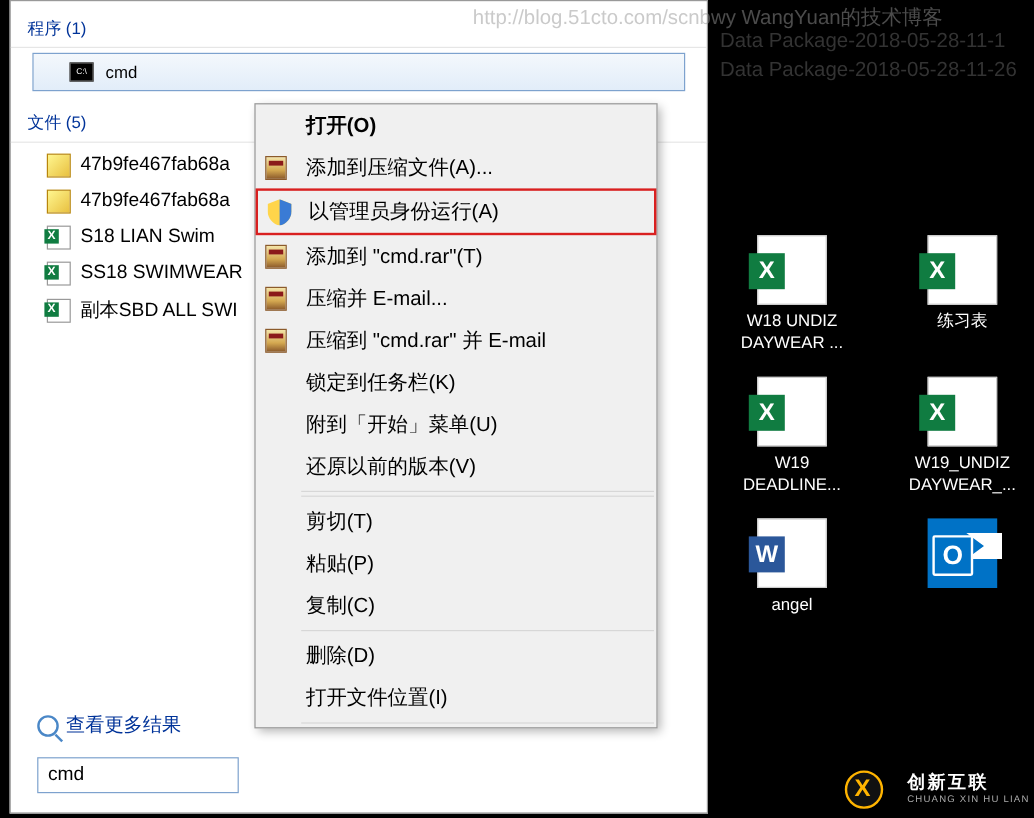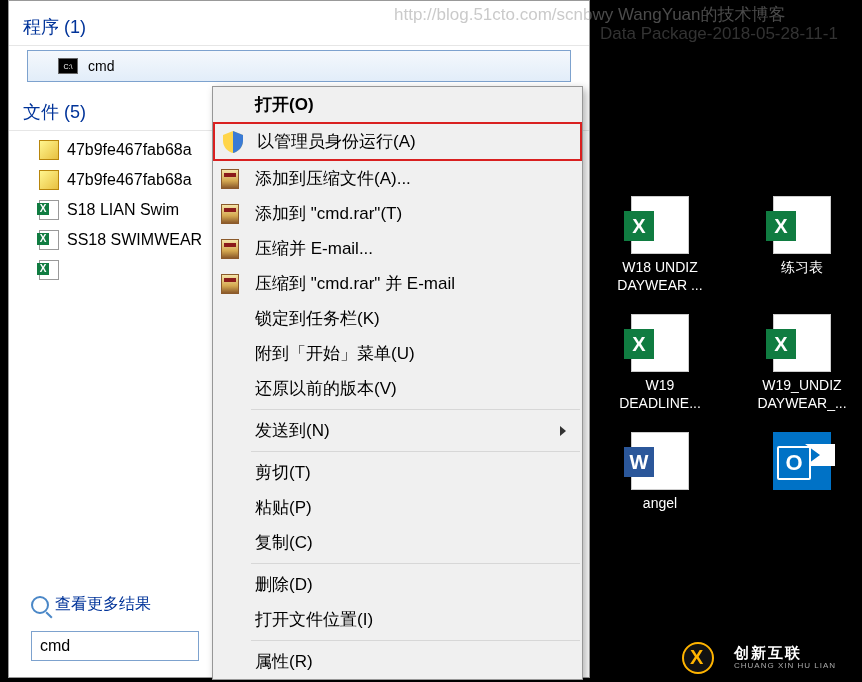--- a/index.html
+++ b/index.html
@@ -18,21 +18,21 @@
       top: 0;
       width: 582px;
       height: 678px;
       background: #fff;
       border: 1px solid #999;
       box-shadow: 2px 2px 10px rgba(0,0,0,0.3);
       z-index: 10;
     }
     .section-header {
       color: #003399;
-      font-size: 18px;
+      font-size: 14px;
       padding: 14px 14px 6px 14px;
       border-bottom: 1px solid #e6e6e6;
     }
     .search-result {
       display: flex;
       align-items: center;
       padding: 6px 30px;
       height: 32px;
       margin: 4px 18px;
       border: 1px solid #7da2ce;
@@ -124,21 +124,21 @@
       width: 168px;
       height: 30px;
       border: 1px solid #7da2ce;
       padding: 4px 8px;
       font-size: 16px;
     }
     .context-menu {
       position: absolute;
       left: 212px;
       top: 86px;
-      width: 371px;
+      width: 336px;
       background: #f0f0f0;
       border: 1px solid #979797;
       box-shadow: 3px 3px 8px rgba(0,0,0,0.3);
       z-index: 20;
     }
     .menu-item {
       display: flex;
       align-items: center;
       padding: 6px 10px 6px 42px;
       font-size: 17px;
@@ -299,21 +299,21 @@
     .desktop-label {
       color: #fff;
       font-size: 14px;
       line-height: 18px;
       max-width: 110px;
       word-break: break-word;
     }
     .branding {
       position: absolute;
       bottom: 8px;
-      right: 26px;
+      right: 4px;
       display: flex;
       align-items: center;
       gap: 20px;
       z-index: 40;
     }
     .brand-logo {
       width: 32px;
       height: 32px;
       border-radius: 50%;
       border: 2px solid #ffb400;
@@ -356,100 +356,95 @@
     <div class="file-item">
       <span class="file-icon excel-icon"></span>
       <span>S18 LIAN Swim</span>
     </div>
     <div class="file-item">
       <span class="file-icon excel-icon"></span>
       <span>SS18 SWIMWEAR</span>
     </div>
     <div class="file-item">
       <span class="file-icon excel-icon"></span>
+      <span>副本SBD ALL SWI</span>
     </div>
   </div>
 
   <div class="more-results">
     <span class="magnify-icon"></span>
     <span>查看更多结果</span>
   </div>
 
   <input class="search-box" value="cmd" style="">
 </div>
 
 <div class="context-menu">
   <div class="menu-item bold">
     <span>打开(O)</span>
+  </div>
+  <div class="menu-item">
+    <span class="menu-icon rar-icon"></span>
+    <span>添加到压缩文件(A)...</span>
   </div>
   <div class="menu-item highlighted">
     <span class="menu-icon shield-icon">
       <svg viewBox="0 0 20 22">
           <path d="M10 0 L20 4 V10 C20 16 15 21 10 22 C5 21 0 16 0 10 V4 Z" fill="#ffd54a"></path>
           <path d="M10 0 L20 4 V10 C20 16 15 21 10 22 V0 Z" fill="#3a7bd5"></path>
         </svg>
     </span>
     <span>以管理员身份运行(A)</span>
   </div>
   <div class="menu-item">
     <span class="menu-icon rar-icon"></span>
-    <span>添加到压缩文件(A)...</span>
-  </div>
-  <div class="menu-item">
-    <span class="menu-icon rar-icon"></span>
     <span>添加到 "cmd.rar"(T)</span>
   </div>
   <div class="menu-item">
     <span class="menu-icon rar-icon"></span>
     <span>压缩并 E-mail...</span>
   </div>
   <div class="menu-item">
     <span class="menu-icon rar-icon"></span>
     <span>压缩到 "cmd.rar" 并 E-mail</span>
   </div>
   <div class="menu-item">
     <span>锁定到任务栏(K)</span>
   </div>
   <div class="menu-item">
     <span>附到「开始」菜单(U)</span>
   </div>
   <div class="menu-item">
     <span>还原以前的版本(V)</span>
   </div>
   <div class="menu-separator"></div>
-  <div class="menu-item">
-    <span>发送到(N)</span>
-    <span class="submenu-arrow"></span>
-  </div>
   <div class="menu-separator"></div>
   <div class="menu-item">
     <span>剪切(T)</span>
   </div>
   <div class="menu-item">
     <span>粘贴(P)</span>
   </div>
   <div class="menu-item">
     <span>复制(C)</span>
   </div>
   <div class="menu-separator"></div>
   <div class="menu-item">
     <span>删除(D)</span>
   </div>
   <div class="menu-item">
     <span>打开文件位置(I)</span>
   </div>
   <div class="menu-separator"></div>
-  <div class="menu-item">
-    <span>属性(R)</span>
-  </div>
 </div>
 
 <div class="desktop-area">
   <div class="bg-text">
     <div>Data Package-2018-05-28-11-1</div>
+    <div>Data Package-2018-05-28-11-26</div>
   </div>
   <div class="desktop-icons">
     <div class="desktop-icon">
       <div class="desktop-icon-img excel-large"></div>
       <div class="desktop-label">W18 UNDIZ DAYWEAR ...</div>
     </div>
     <div class="desktop-icon">
       <div class="desktop-icon-img excel-large"></div>
       <div class="desktop-label">练习表</div>
     </div>

